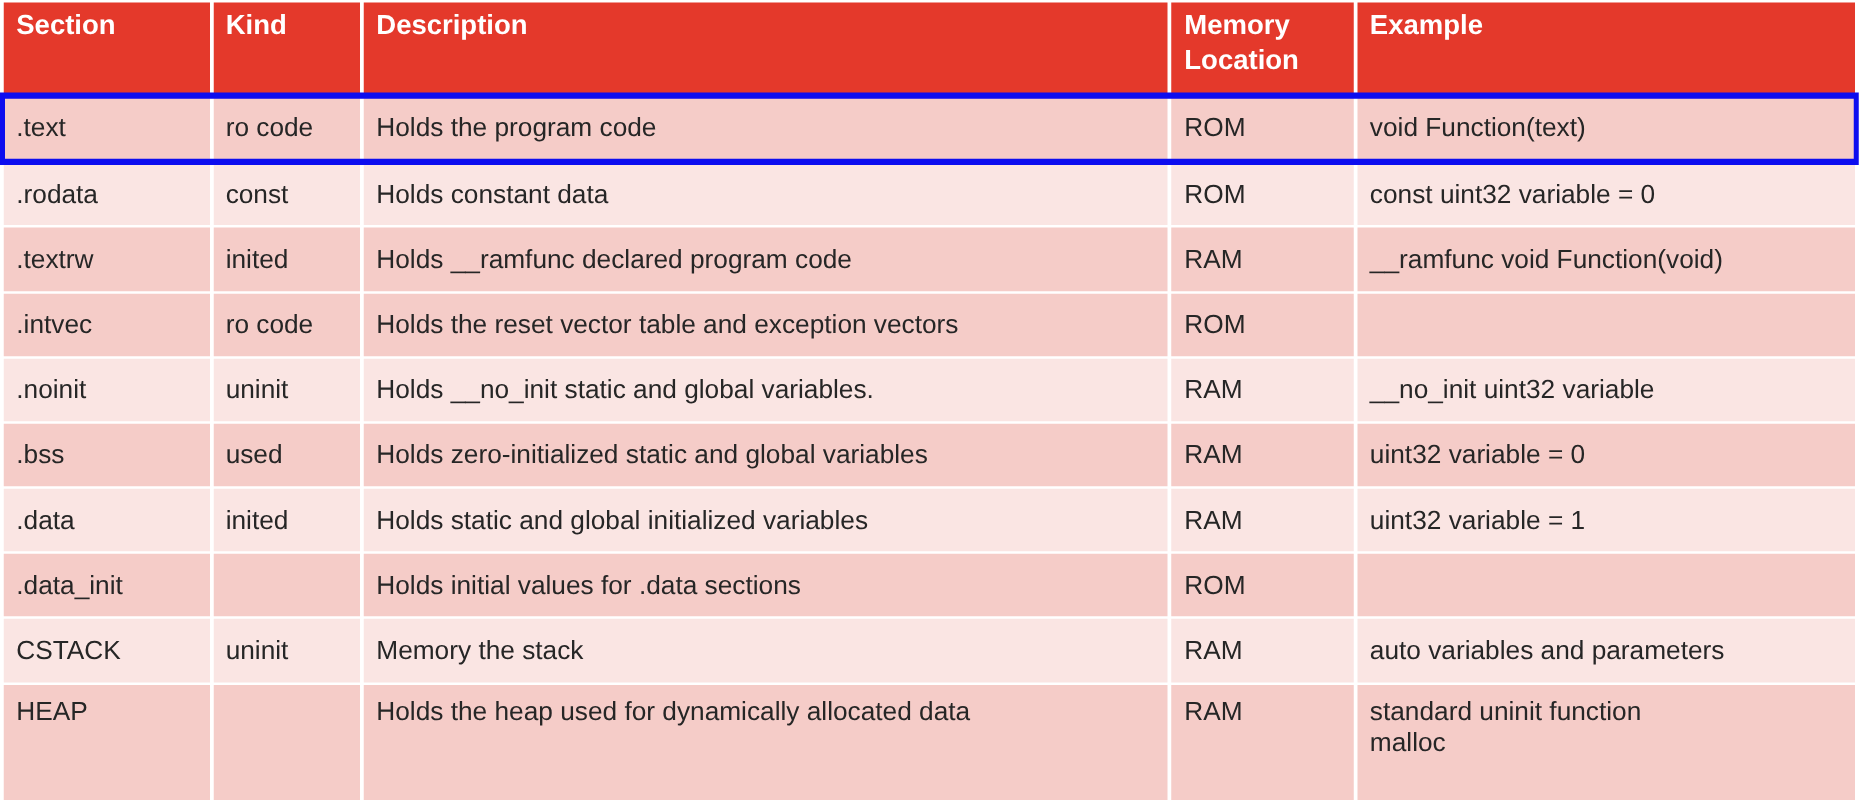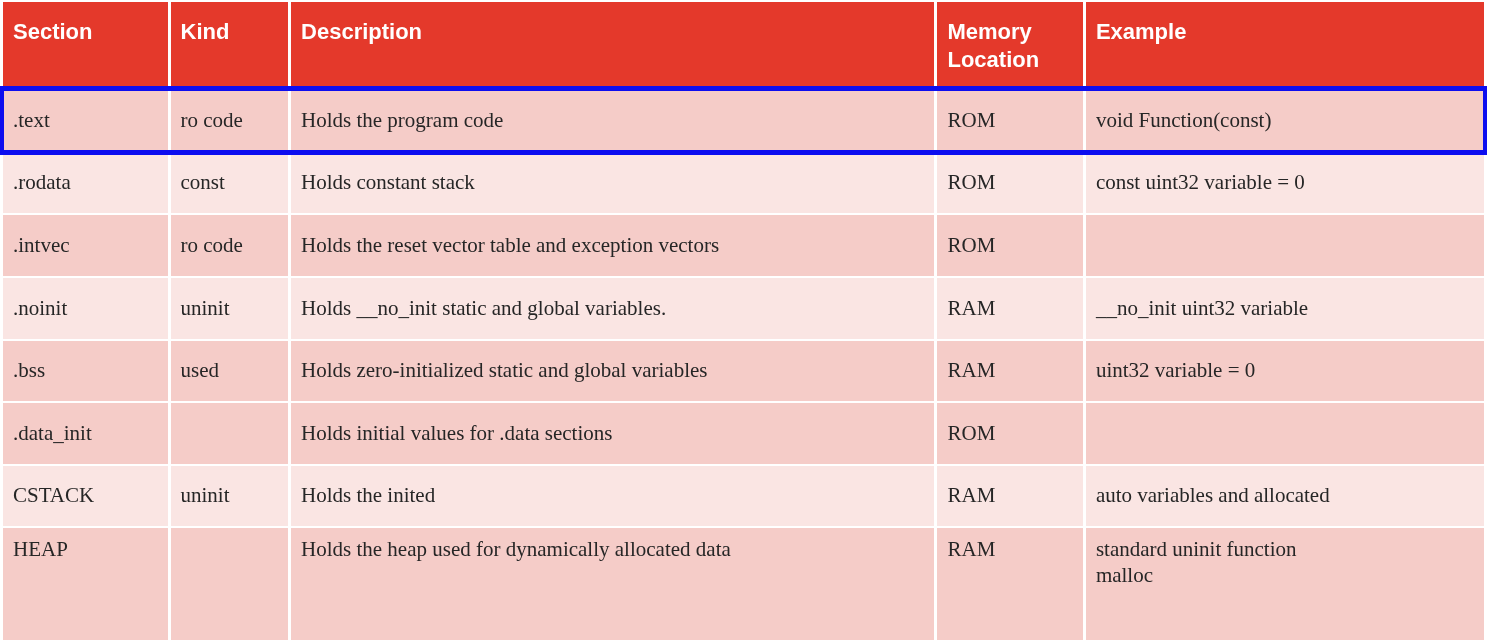--- a/index.html
+++ b/index.html
@@ -24,35 +24,34 @@
   col.c-memory   { width: 9.9%;  }
   col.c-example  { width: 27.1%; }
 
   th {
     background: var(--header-bg, #e4392b);
     color: var(--header-text, #ffffff);
     font-size: 22px;
     font-weight: bold;
     text-align: left;
     vertical-align: top;
-    padding: 16px 4px 0 10px;
+    padding: 4px 4px 0 10px;
     height: 70px;
     line-height: 1.25;
   }
   td {
     font-size: 21px;
     color: var(--body-text, #262626);
     text-align: left;
     vertical-align: middle;
     padding: 0 4px 0 10px;
     height: 44px;
     line-height: 1.2;
     white-space: pre-line;
     overflow: hidden;
-    font-family: Liberation Serif, serif;
   }
   tr.row-dark td  { background: var(--row-dark, #f5ccc8); }
   tr.row-light td { background: var(--row-light, #fae5e3); }
   tr.highlighted  { outline: 5px solid var(--highlight-border, #0d0def); outline-offset: -1px; }
   tbody tr:last-child td {
     height: 72px;
     vertical-align: top;
     padding-top: 9px;
   }
 </style>
@@ -76,28 +75,35 @@
         <th>Memory Location</th>
         <th>Example</th>
       </tr>
     </thead>
     <tbody>
         <tr class="row-dark highlighted">
     <td>.text</td>
     <td>ro code</td>
     <td>Holds the program code</td>
     <td>ROM</td>
-    <td>void Function(const)</td>
+    <td>void Function(text)</td>
   </tr>
         <tr class="row-light">
     <td>.rodata</td>
     <td>const</td>
-    <td>Holds constant stack</td>
+    <td>Holds constant data</td>
     <td>ROM</td>
     <td>const uint32 variable = 0</td>
+  </tr>
+        <tr class="row-dark">
+    <td>.textrw</td>
+    <td>inited</td>
+    <td>Holds __ramfunc declared program code</td>
+    <td>RAM</td>
+    <td>__ramfunc void Function(void)</td>
   </tr>
         <tr class="row-dark">
     <td>.intvec</td>
     <td>ro code</td>
     <td>Holds the reset vector table and exception vectors</td>
     <td>ROM</td>
     <td></td>
   </tr>
         <tr class="row-light">
     <td>.noinit</td>
@@ -106,33 +112,40 @@
     <td>RAM</td>
     <td>__no_init uint32 variable</td>
   </tr>
         <tr class="row-dark">
     <td>.bss</td>
     <td>used</td>
     <td>Holds zero-initialized static and global variables</td>
     <td>RAM</td>
     <td>uint32 variable = 0</td>
   </tr>
+        <tr class="row-light">
+    <td>.data</td>
+    <td>inited</td>
+    <td>Holds static and global initialized variables</td>
+    <td>RAM</td>
+    <td>uint32 variable = 1</td>
+  </tr>
         <tr class="row-dark">
     <td>.data_init</td>
     <td></td>
     <td>Holds initial values for .data sections</td>
     <td>ROM</td>
     <td></td>
   </tr>
         <tr class="row-light">
     <td>CSTACK</td>
     <td>uninit</td>
-    <td>Holds the inited</td>
+    <td>Memory the stack</td>
     <td>RAM</td>
-    <td>auto variables and allocated</td>
+    <td>auto variables and parameters</td>
   </tr>
         <tr class="row-dark">
     <td>HEAP</td>
     <td></td>
     <td>Holds the heap used for dynamically allocated data</td>
     <td>RAM</td>
     <td>standard uninit function
 malloc</td>
   </tr>
       </tbody>

